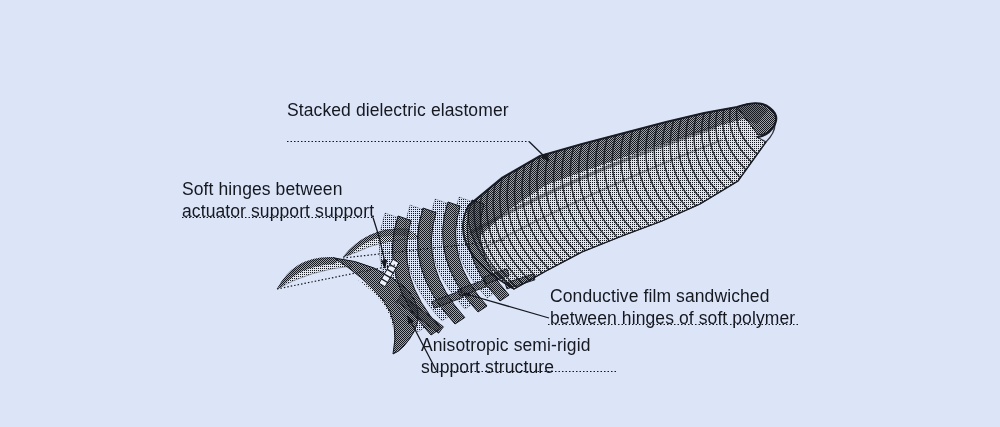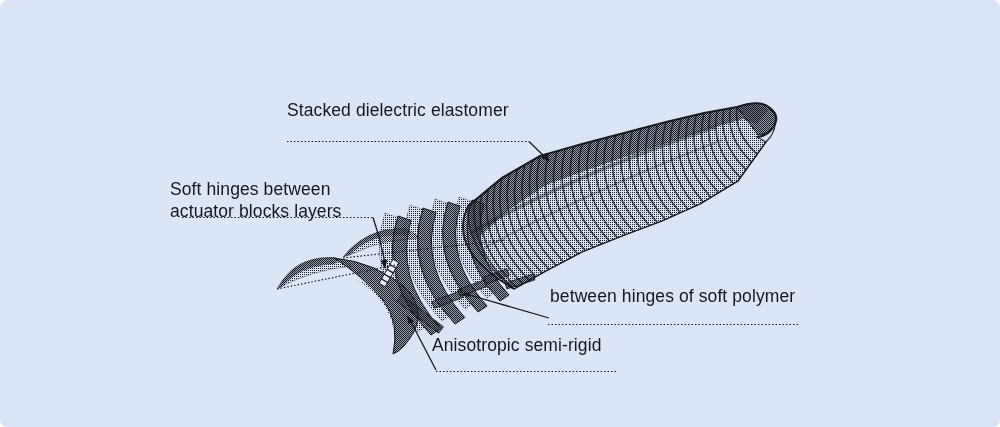--- a/index.html
+++ b/index.html
@@ -2,21 +2,20 @@
 <html style="--ink: #15181f; --bg: #dce4f8;"><head>
 <meta charset="utf-8">
 <style>
   html,body{margin:0;padding:0;}
   .stage{
     position:relative;
     width:1000px;height:427px;
     background:var(--bg,#dce4f8);
     overflow:hidden;
     font-family:"Liberation Sans", sans-serif;
-    border-radius:7px;
   }
   .diagram{position:absolute;left:0;top:0;}
   .label{
     position:absolute;
     color:var(--ink,#15181f);
     font-size:17.5px;
     line-height:21.5px;
     letter-spacing:0.1px;
     white-space:nowrap;
   }
@@ -131,26 +130,28 @@
       <path d="M 0,0 L -7,2.52 L -7,-2.52 Z" fill="#15181f" transform="translate(463,293) rotate(-163)"></path>
       <line x1="436" y1="371.5" x2="616" y2="371.5" fill="none" stroke="#15181f" stroke-width="1.2" stroke-dasharray="1.5 2"></line>
       <path d="M 436,370 L 410,320" fill="none" stroke="#15181f" stroke-width="1.3"></path>
       <path d="M 0,0 L -9,3.2399999999999998 L -9,-3.2399999999999998 Z" fill="#15181f" transform="translate(407,315) rotate(-119)"></path>
     </svg>
 
   <div class="label" style="left:287px;top:100px">
     <span>Stacked dielectric elastomer</span>
   </div>
 
-  <div class="label" style="left:170px;top:179px">
+  <div class="label" style="left:182px;top:179px">
     <span>Soft hinges between</span>
-    <span>actuator blocks layers</span>
+    <span>actuator support support</span>
   </div>
 
   <div class="label" style="left:550px;top:286px">
+    <span>Conductive film sandwiched</span>
     <span>between hinges of soft polymer</span>
   </div>
 
-  <div class="label" style="left:432px;top:335px">
+  <div class="label" style="left:421px;top:335px">
     <span>Anisotropic semi-rigid</span>
+    <span>support structure</span>
   </div>
 
 </div>
 
 </body></html>

